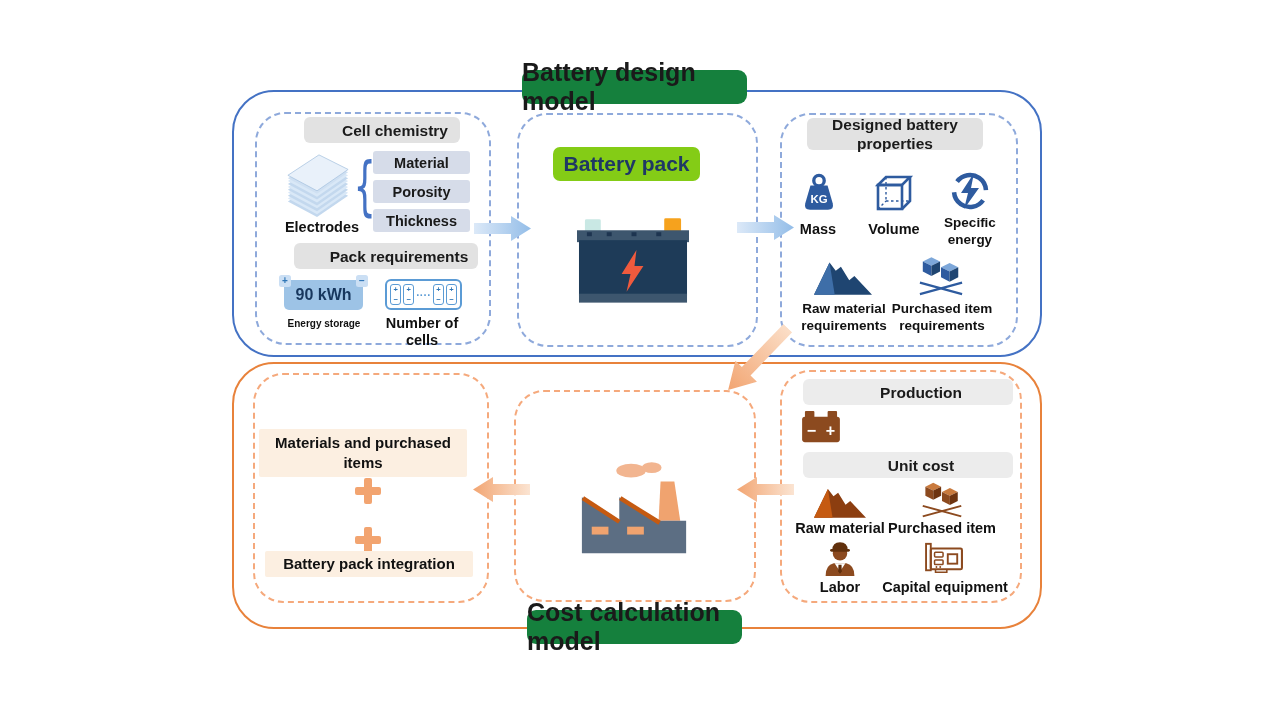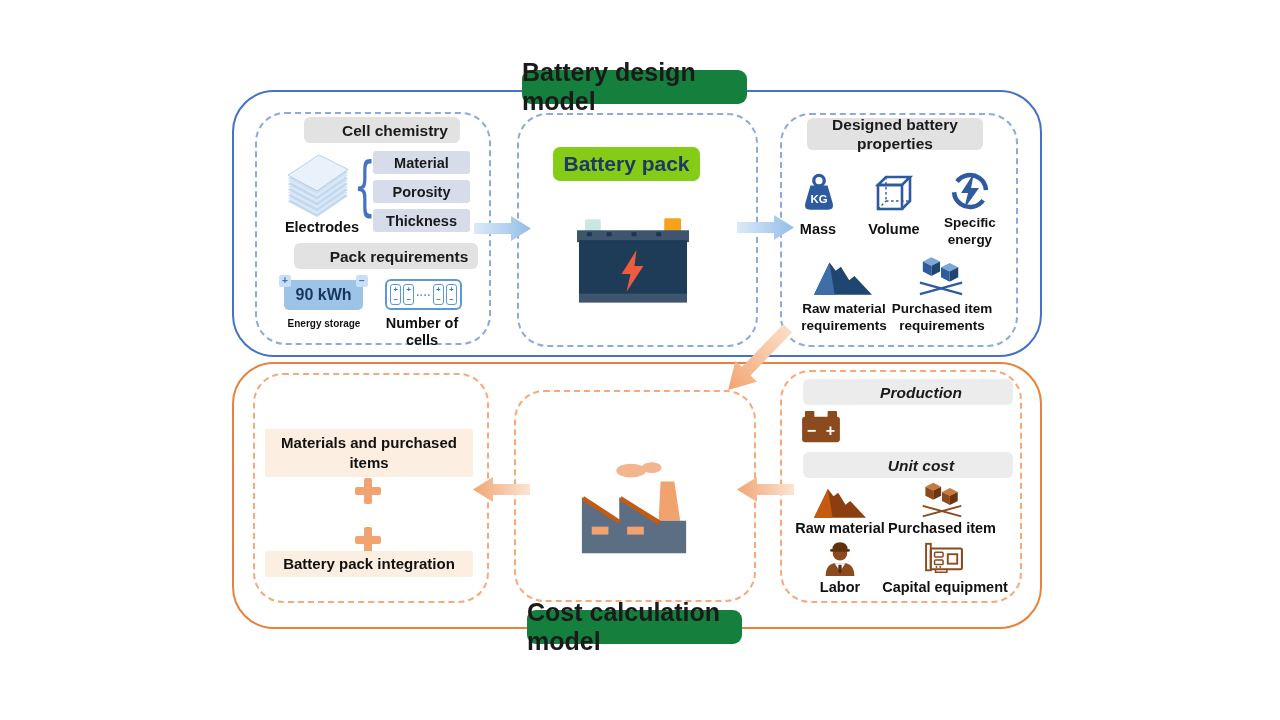--- a/index.html
+++ b/index.html
@@ -13,21 +13,21 @@
   
   .panel{position:absolute;border-radius:30px;}
   .panel.blue{border:2.5px dashed #8ea9db;}
   .panel.orange{border:2.5px dashed #f5a97c;}
   
   .pill{position:absolute;background:#15803d;border-radius:9px;display:flex;
         align-items:center;justify-content:center;font-weight:700;font-size:25px;color:#1a1a1a;}
   .subhead{position:absolute;background:#e2e2e2;border-radius:6px;display:flex;
         align-items:center;justify-content:center;font-weight:700;font-size:15.5px;color:#1a1a1a;
         text-align:center;line-height:19px;padding-left:26px;}
-  .subhead.light{background:#ececec;font-style:italic;}
+  .subhead.light{background:#ececec;}
   .label{position:absolute;font-weight:700;font-size:13.5px;color:#111;text-align:center;line-height:17px;}
   .param{position:absolute;background:#d6dce9;border-radius:3px;display:flex;align-items:center;
         justify-content:center;font-weight:700;font-size:14.5px;color:#1a1a1a;}
   .title-chip{position:absolute;border-radius:7px;display:flex;align-items:center;justify-content:center;
         font-weight:700;font-size:21px;}
   .title-chip.pack{background:#84cc16;color:#1f3864;}
   .title-chip.plant{background:#fbe5d6;color:#843c0c;}
   .costbox{position:absolute;background:#fcefe1;display:flex;align-items:center;justify-content:center;
         font-weight:700;font-size:15px;color:#111;text-align:center;line-height:20px;border-radius:2px;}
   
@@ -209,21 +209,21 @@
       <polygon points="5,11 14,15.5 14,26 5,21.5" fill="#2e5b9f"></polygon>
       <polygon points="23,11 14,15.5 14,26 23,21.5" fill="#1f4571"></polygon>
       <polygon points="24,17 33,12.5 42,17 33,21.5" fill="#7da7d9"></polygon>
       <polygon points="24,17 33,21.5 33,32 24,27.5" fill="#2e5b9f"></polygon>
       <polygon points="42,17 33,21.5 33,32 42,27.5" fill="#1f4571"></polygon>
       <path d="M2,33 L46,45 M46,33 L2,45" stroke="#2e5b9f" stroke-width="2.2"></path>
     </g>
   </svg>
   <div class="label" style="left:884px;top:300px;width:116px">Purchased item requirements</div>
 
-  <div class="costbox" style="left:265px;top:429px;width:208px;height:48px;padding:0 10px;box-sizing:border-box">Materials and purchased items</div>
+  <div class="costbox" style="left:259px;top:429px;width:208px;height:48px;padding:0 10px;box-sizing:border-box">Materials and purchased items</div>
   <div class="plus" style="left:355px;top:478px"></div>
   <div class="plus" style="left:355px;top:527px"></div>
   <div class="costbox" style="left:265px;top:551px;width:208px;height:26px">Battery pack integration</div>
 
 
   <svg class="abs" style="left:576px;top:455px" width="118" height="106" viewBox="0 0 120 98">
     <ellipse cx="56" cy="11" rx="15" ry="7" fill="#f2b590"></ellipse>
     <ellipse cx="77" cy="8" rx="10" ry="5.5" fill="#f2b590"></ellipse>
     <polygon points="86,22 100,22 106,62 84,62" fill="#f0a36f"></polygon>
     <path d="M6,95 V38 L44,62 V38 L82,62 H112 V95 Z" fill="#5c6e83"></path>

